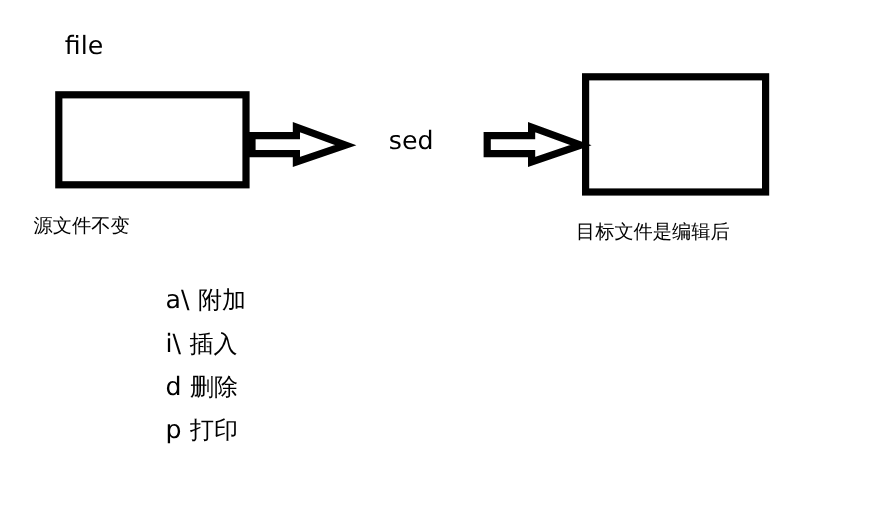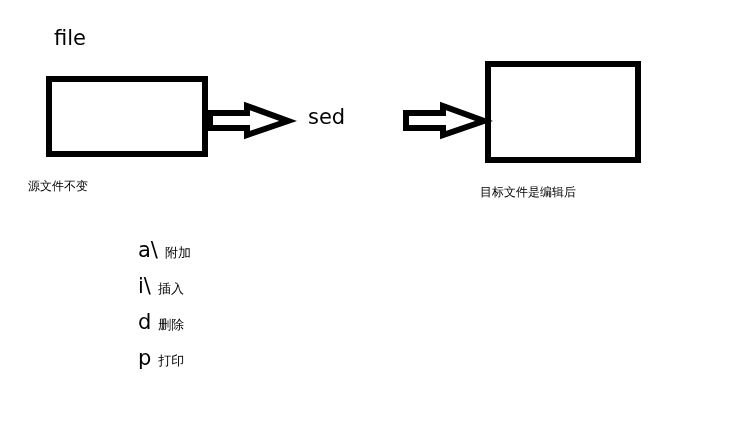--- a/index.html
+++ b/index.html
@@ -51,27 +51,27 @@
     position: absolute;
     white-space: nowrap;
     line-height: 1;
     color: #000000;
   }
   .label-latin {
     font-size: 21px;
     font-family: "DejaVu Sans", "Liberation Sans", sans-serif;
   }
   .label-cjk {
-    font-size: 12px;
+    font-size: 16px;
     font-family: "DejaVu Sans", "Liberation Sans", sans-serif;
   }
 
   #source-file-title  { left: 54px;  top: 28px; }
   #target-file-title  { left: 482px; top: 25px; }
-  #sed-label          { left: 308px; top: 107px; }
+  #sed-label          { left: 324px; top: 107px; }
   #source-file-caption{ left: 28px;  top: 180px; }
   #target-file-caption{ left: 480px; top: 186px; font-family: Liberation Serif, serif; }
 
   
   #command-list {
     position: absolute;
     left: 138px;
     top: 240px;
     display: flex;
     flex-direction: column;
@@ -82,21 +82,21 @@
     align-items: baseline;
     gap: 7px;
     white-space: nowrap;
     line-height: 1;
   }
   .command-code {
     font-size: 21px;
     font-family: "DejaVu Sans", "Liberation Sans", sans-serif;
   }
   .command-desc {
-    font-size: 13px;
+    font-size: 20px;
     font-family: "DejaVu Sans", "Liberation Sans", sans-serif;
   }
 
   
   #arrow-layer {
     position: absolute;
     left: 0;
     top: 0;
     width: 742px;
     height: 440px;

